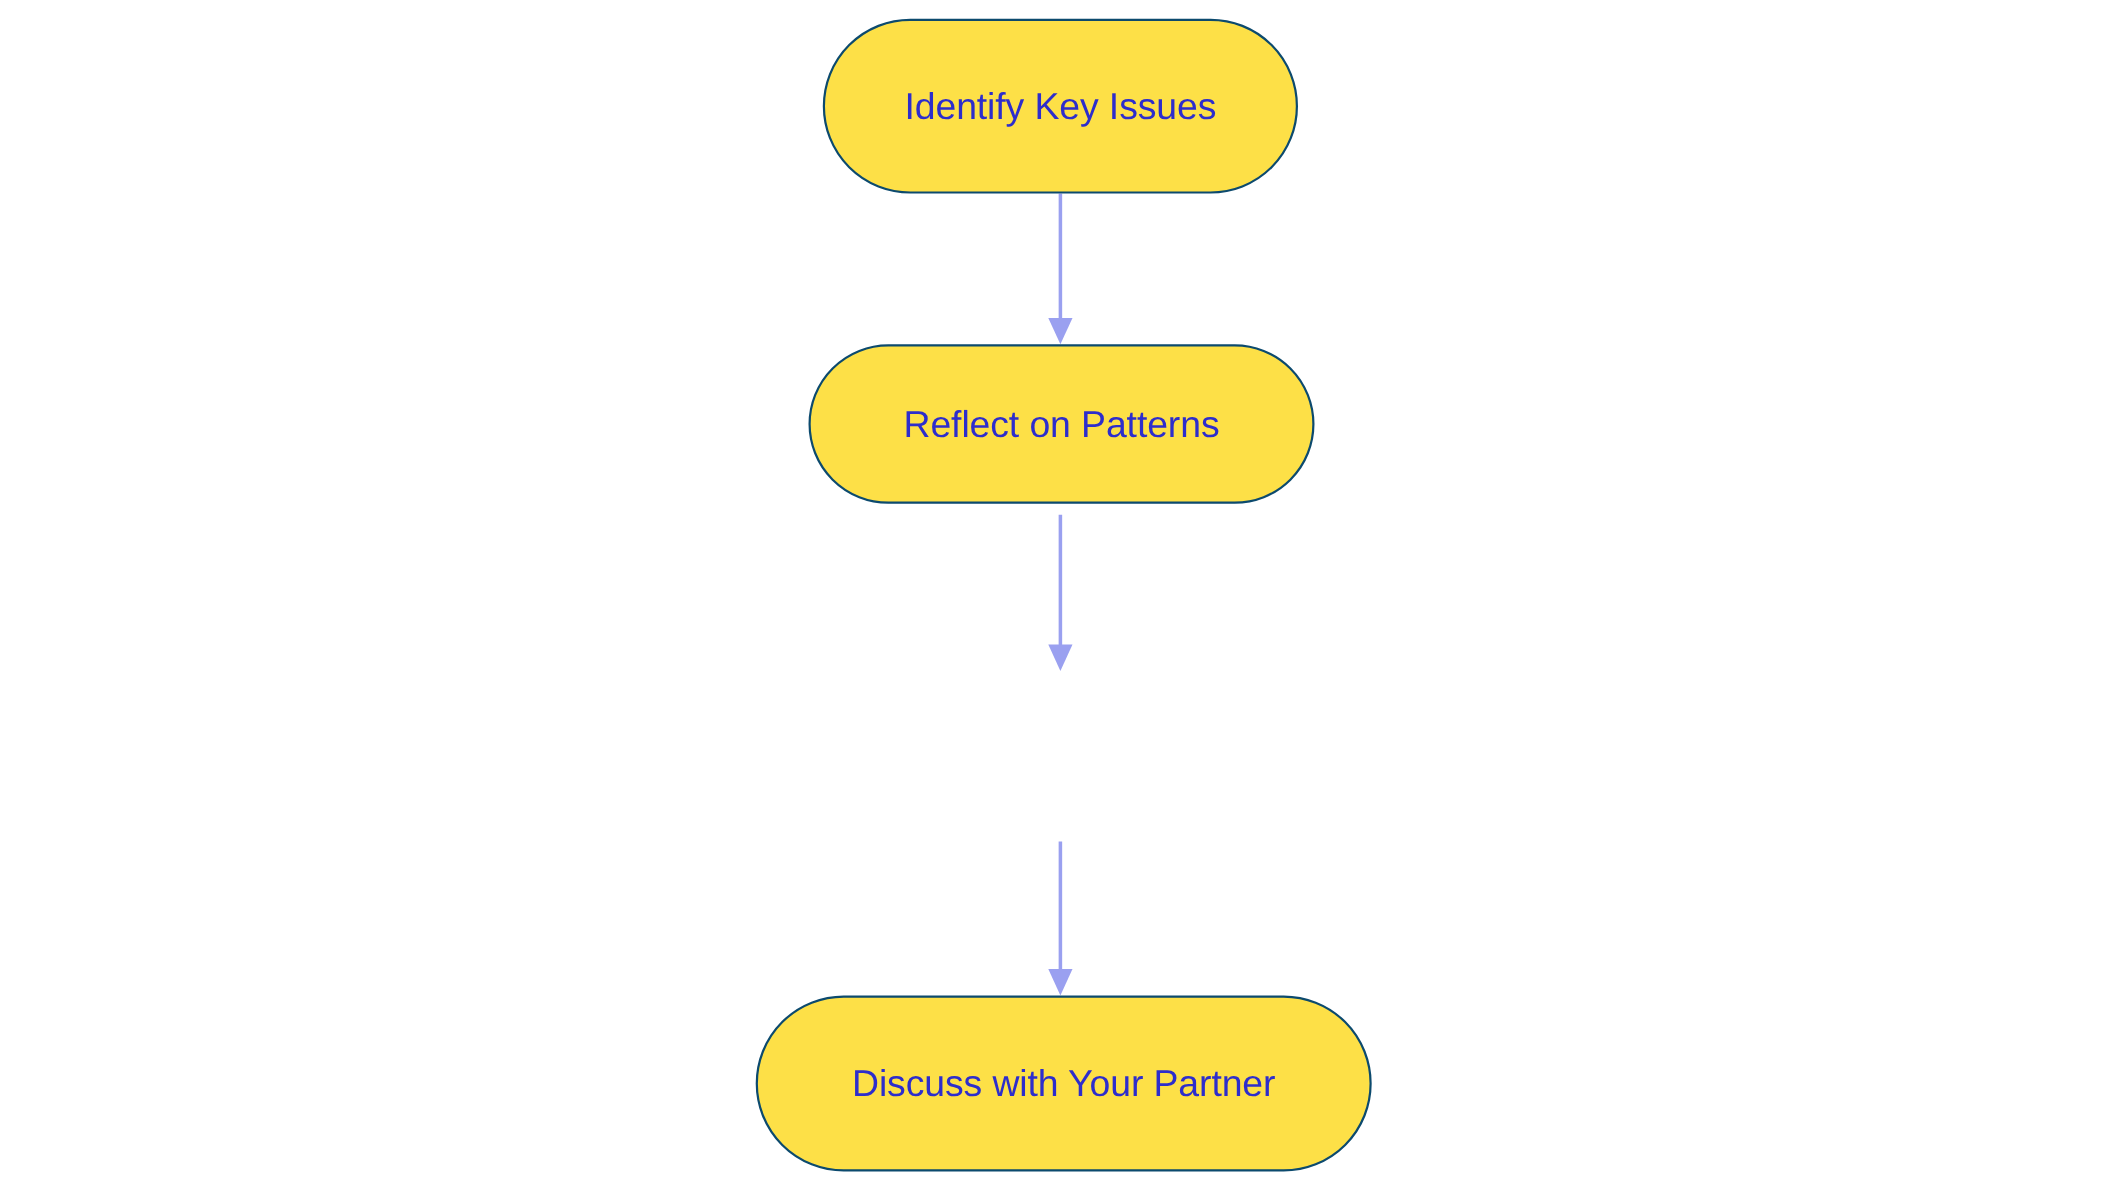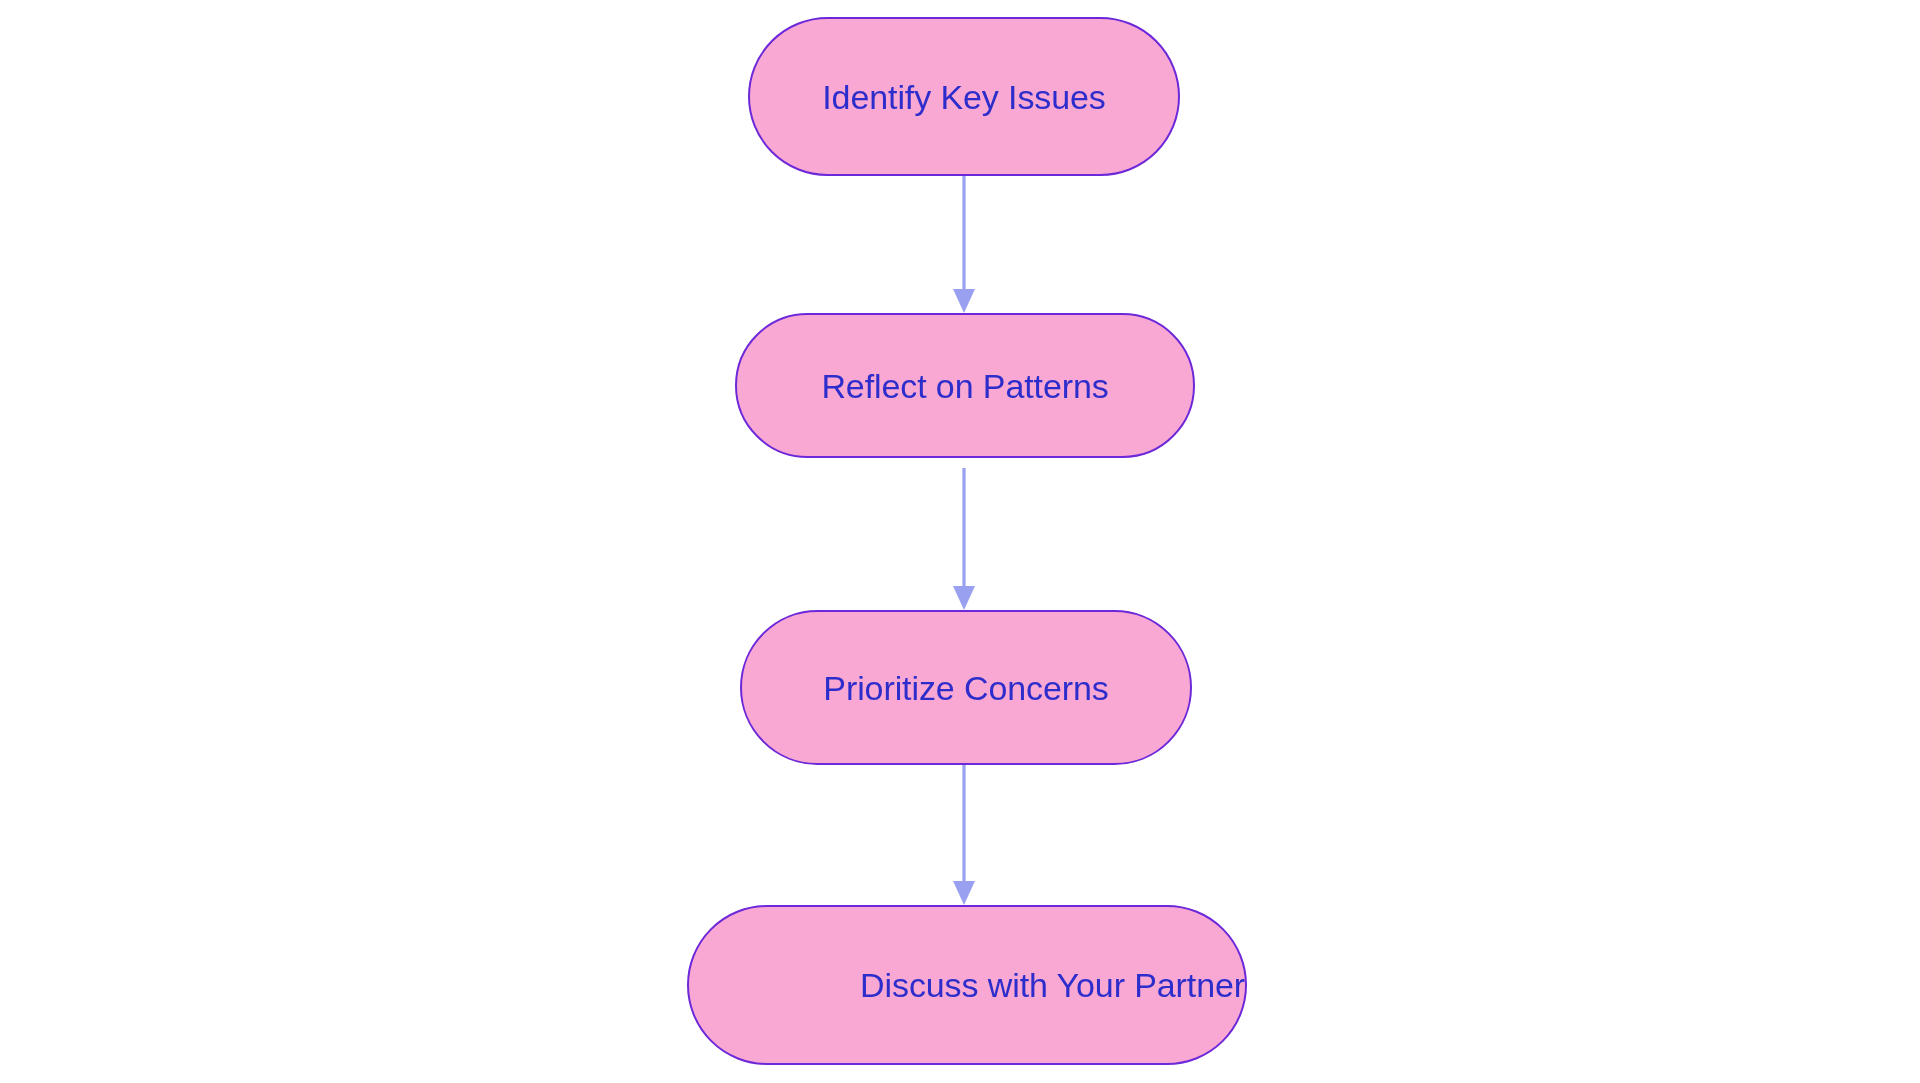--- a/index.html
+++ b/index.html
@@ -18,22 +18,22 @@
     width: 1920px;
     height: 1083px;
     background: #ffffff;
   }
   .node {
     position: absolute;
     box-sizing: border-box;
     display: flex;
     align-items: center;
     justify-content: center;
-    background: #f9a8d4;
-    border: 2px solid #6d28d9;
+    background: #fde047;
+    border: 2px solid #0c4a6e;
     border-radius: 999px;
     z-index: 2;
   }
   .node-label {
     font-family: "Liberation Sans", sans-serif;
     font-size: 34px;
     font-weight: 400;
     color: #2d2dcc;
     letter-spacing: -0.1px;
     white-space: nowrap;
@@ -75,21 +75,18 @@
   </div>
 
   <div class="node" style="left:748px; top:17px; width:432px; height:159px;">
     <span class="node-label">Identify Key Issues</span>
   </div>
 
   <div class="node" style="left:735px; top:313px; width:460px; height:145px;">
     <span class="node-label">Reflect on Patterns</span>
   </div>
 
-  <div class="node" style="left:740px; top:610px; width:452px; height:155px;">
-    <span class="node-label">Prioritize Concerns</span>
-  </div>
 
-  <div class="node" style="left:687px; top:905px; width:560px; height:160px;justify-content:flex-end;">
+  <div class="node" style="left:687px; top:905px; width:560px; height:160px;">
     <span class="node-label">Discuss with Your Partner</span>
   </div>
 
 </div>
 
 </body></html>

